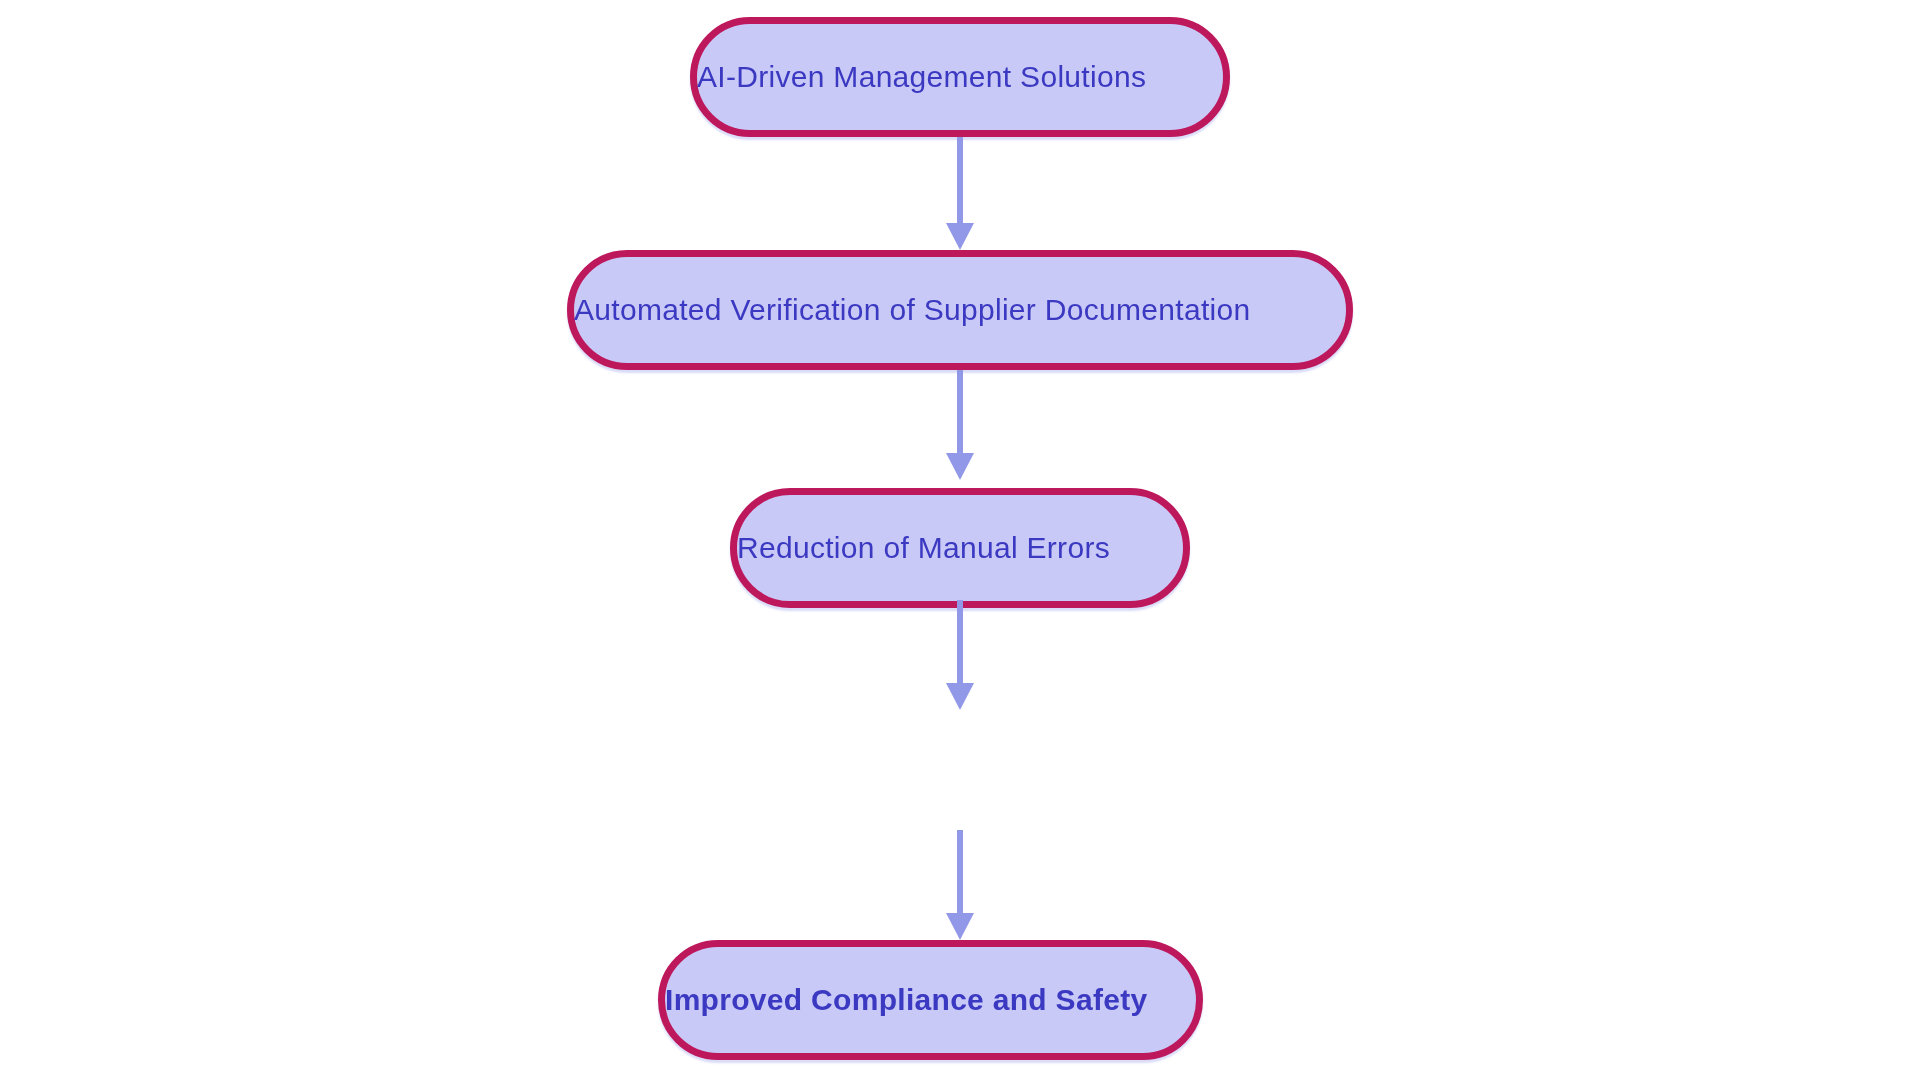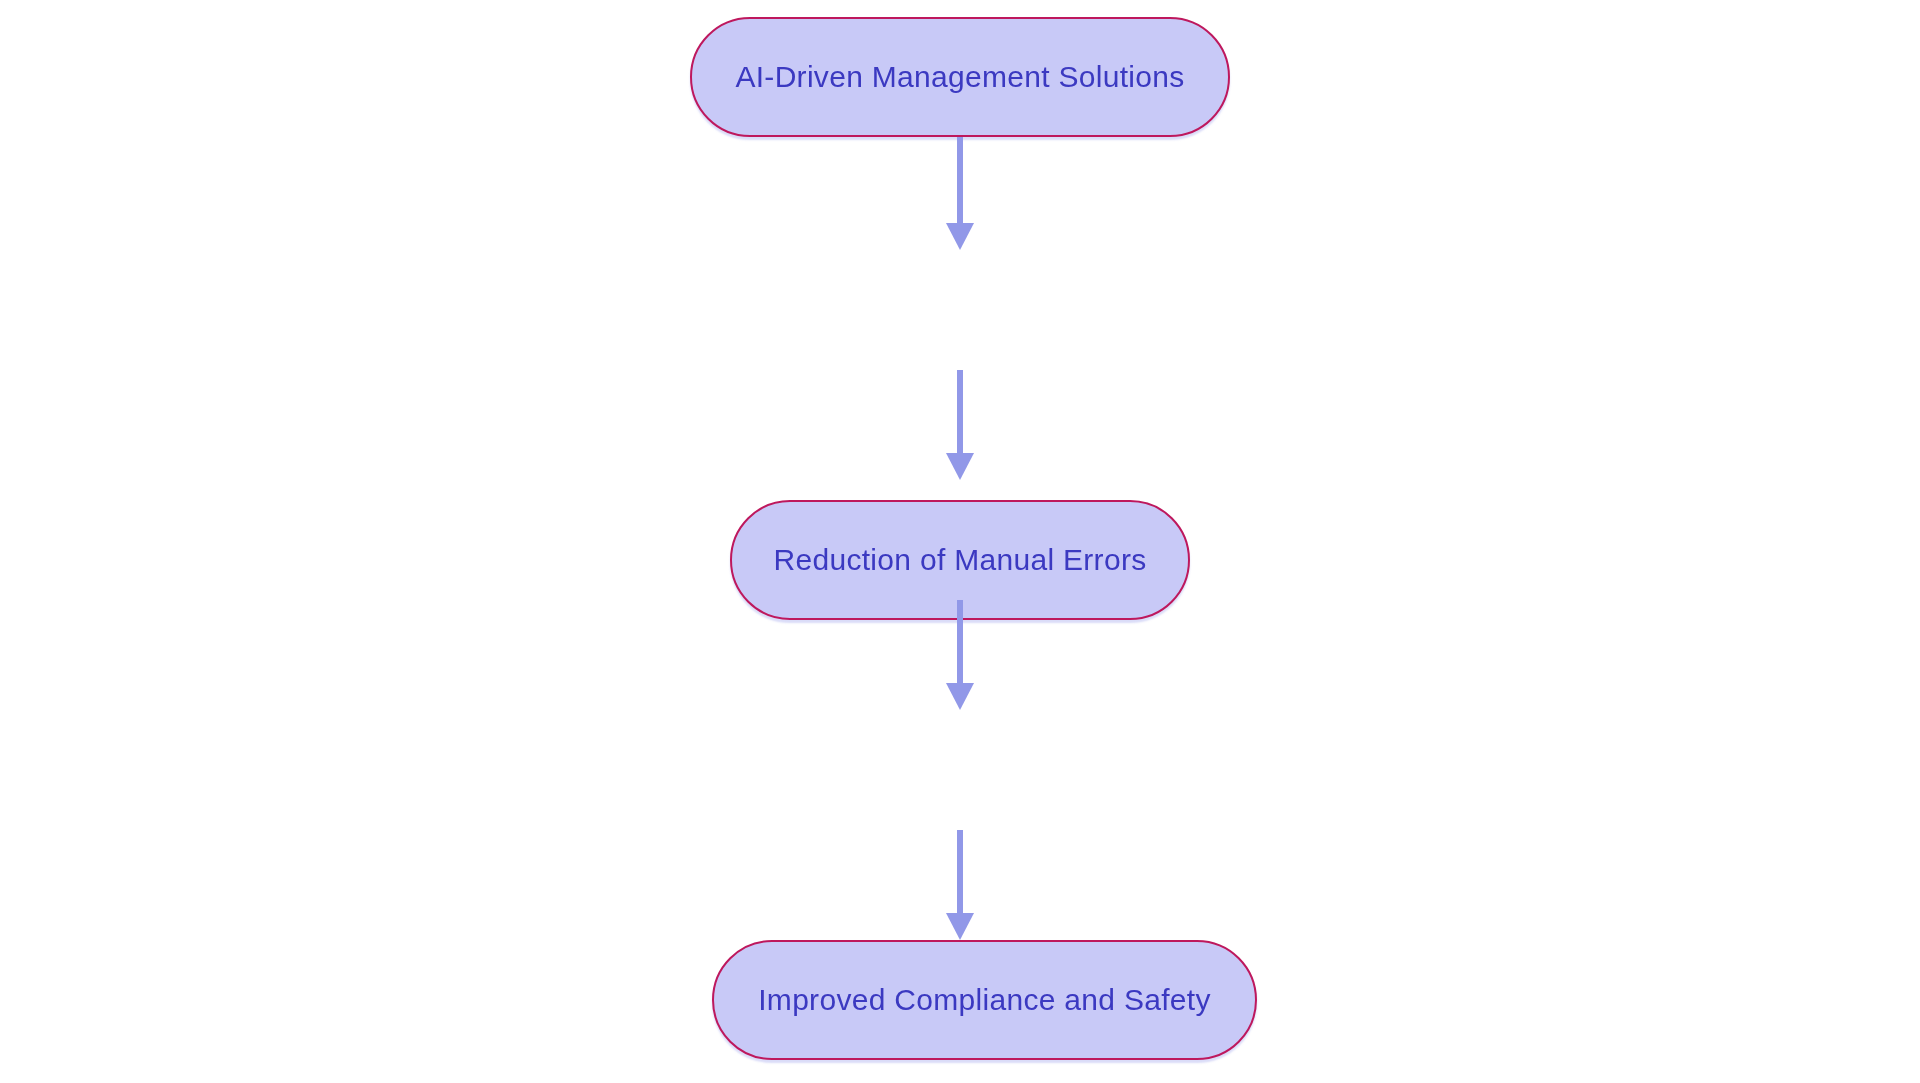--- a/index.html
+++ b/index.html
@@ -13,36 +13,35 @@
     width: 1920px;
     height: 1083px;
     background: #ffffff;
     overflow: hidden;
   }
   .node {
     position: absolute;
     box-sizing: border-box;
     height: 120px;
     background: #c8c9f7;
-    border: 2px solid #be185d;
+    border: 7px solid #be185d;
     border-radius: 60px;
     display: flex;
     align-items: center;
-    justify-content: center;
     color: #3b39c1;
     font-size: 30px;
     letter-spacing: 0.3px;
     text-align: center;
     box-shadow: 0 3px 2px rgba(150, 156, 235, 0.35);
   }
   .node-1 { left: 690px;  top: 17px;  width: 540px; }
   .node-2 { left: 567px;  top: 250px; width: 786px; }
-  .node-3 { left: 730px;  top: 500px; width: 460px; }
+  .node-3 { left: 730px;  top: 488px; width: 460px; }
   .node-4 { left: 691px;  top: 710px; width: 538px; }
-  .node-5 { left: 712px;  top: 940px; width: 545px; }
+  .node-5 { left: 658px;  top: 940px; width: 545px; font-weight: bold; }
 
   .edge-line {
     position: absolute;
     left: 957px;
     width: 6px;
     background: #9198e8;
   }
   .edge-head {
     position: absolute;
     left: 946px;
@@ -66,20 +65,23 @@
 
 <div class="canvas">
 
   <div class="node node-1">
     <span>AI-Driven Management Solutions</span>
   </div>
 
   <div class="edge-line line-1"></div>
   <div class="edge-head head-1"></div>
 
+  <div class="node node-2">
+    <span>Automated Verification of Supplier Documentation</span>
+  </div>
 
   <div class="edge-line line-2"></div>
   <div class="edge-head head-2"></div>
 
   <div class="node node-3">
     <span>Reduction of Manual Errors</span>
   </div>
 
   <div class="edge-line line-3"></div>
   <div class="edge-head head-3"></div>

